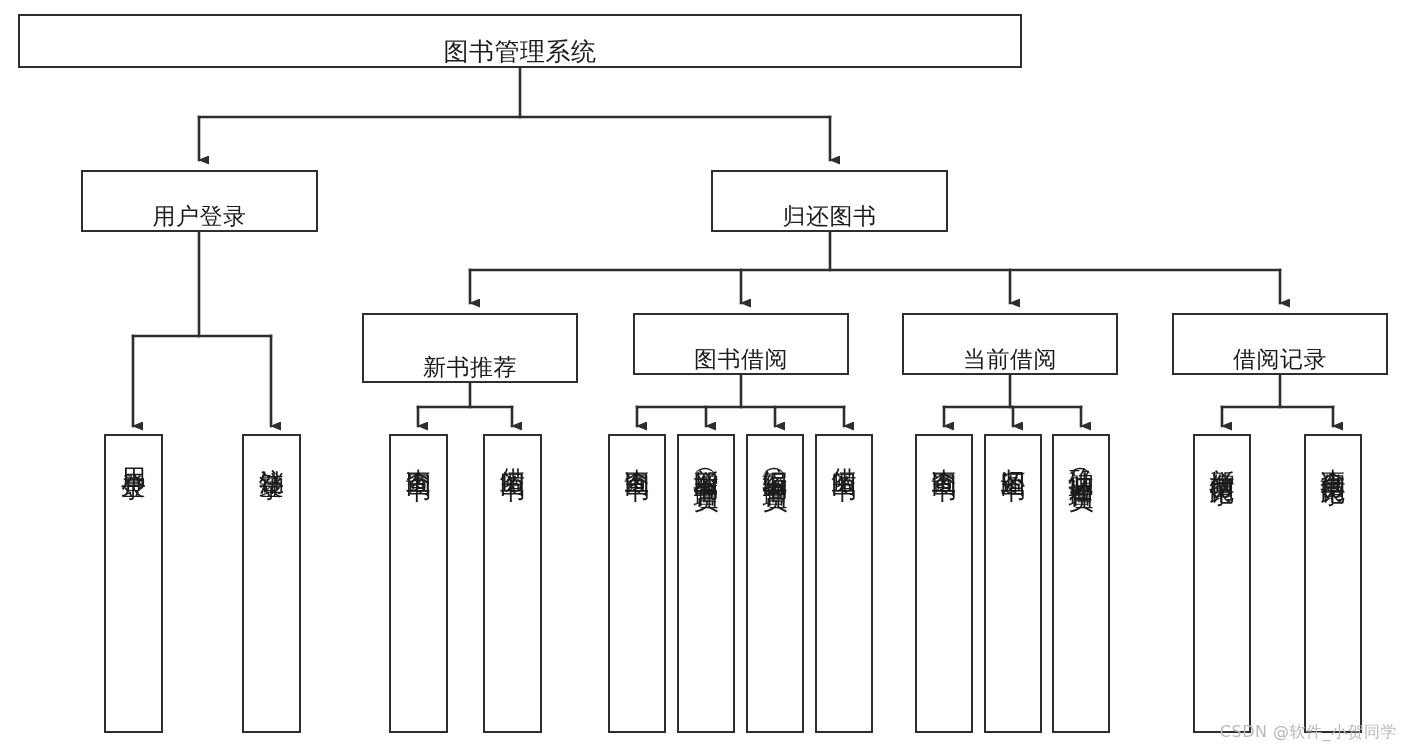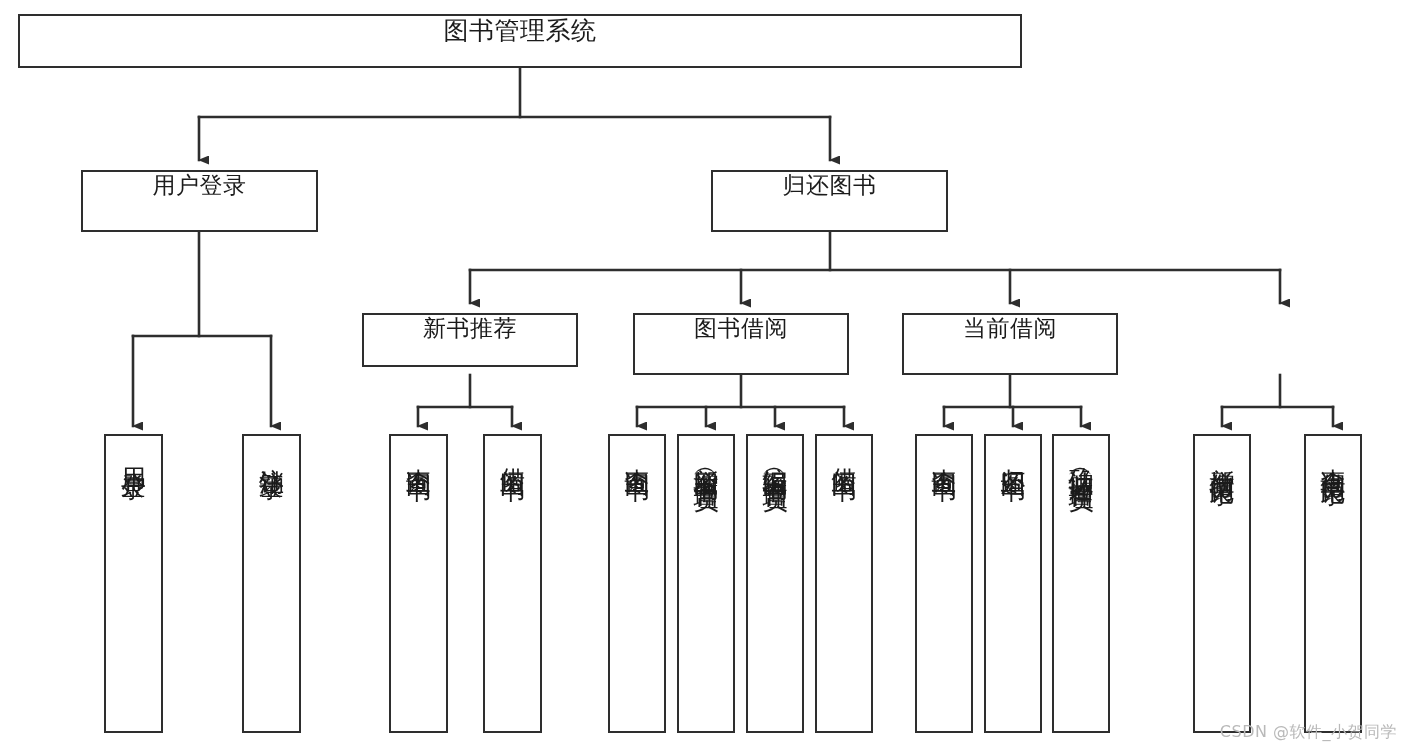--- a/index.html
+++ b/index.html
@@ -24,21 +24,21 @@
     top: 0;
     width: 1405px;
     height: 747px;
   }
   .node {
     position: absolute;
     box-sizing: border-box;
     background: #ffffff;
     border: 2px solid #2e2e2e;
     display: flex;
-    align-items: flex-start;
+    align-items: flex-end;
     justify-content: center;
     color: #1b1b1b;
   }
   .node-label {
     display: block;
     text-align: center;
     line-height: 1.18;
     white-space: pre;
   }
   .node.horizontal .node-label {
@@ -130,29 +130,32 @@
     <span class="node-label">图书管理系统</span>
   </div>
 
   <div class="node horizontal" style="left:81px; top:170px; width:237px; height:62px;">
     <span class="node-label">用户登录</span>
   </div>
   <div class="node horizontal" style="left:711px; top:170px; width:237px; height:62px;">
     <span class="node-label">归还图书</span>
   </div>
 
-  <div class="node horizontal" style="left:362px; top:313px; width:216px; height:54px;">
+  <div class="node horizontal" style="left:362px; top:313px; width:216px; height:70px;">
     <span class="node-label">新书推荐</span>
   </div>
   <div class="node horizontal" style="left:633px; top:313px; width:216px; height:62px;">
     <span class="node-label">图书借阅</span>
   </div>
   <div class="node horizontal" style="left:902px; top:313px; width:216px; height:62px;">
     <span class="node-label">当前借阅</span>
   </div>
+  <div class="node horizontal" style="left:1172px; top:313px; width:216px; height:62px;">
+    <span class="node-label">借阅记录</span>
+  </div>
 
   <div class="node vertical" style="left:104px; top:434px; width:59px; height:299px;">
     <span class="node-label">用户登录</span>
   </div>
   <div class="node vertical" style="left:242px; top:434px; width:59px; height:299px;">
     <span class="node-label">注销登录</span>
   </div>
 
   <div class="node vertical" style="left:389px; top:434px; width:59px; height:299px;">
     <span class="node-label">查询图书</span>

